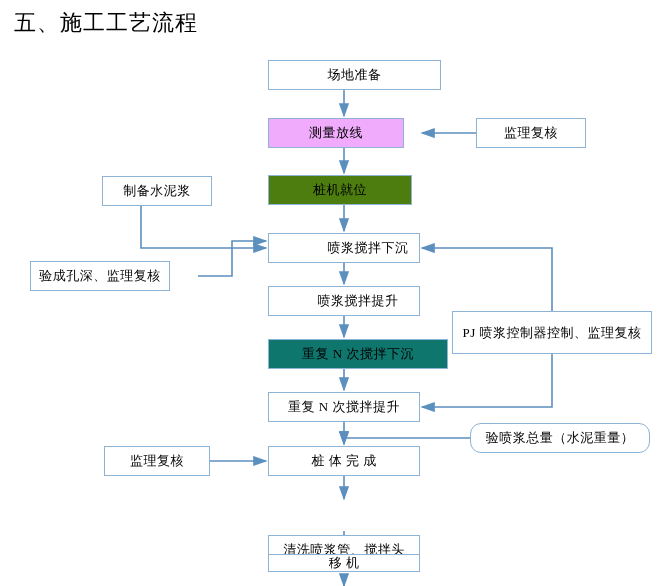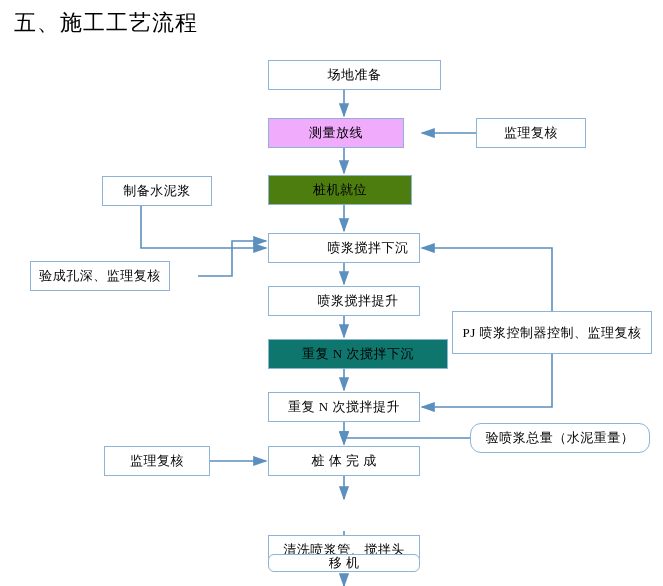--- a/index.html
+++ b/index.html
@@ -95,14 +95,14 @@
     <div class="node" style="left: 268px; top: 233px; width: 152px; height: 30px; border-color: rgb(141, 179, 214); background: rgb(255, 255, 255); padding-left: 48px;">喷浆搅拌下沉</div>
     <div class="node" style="left: 30px; top: 261px; width: 140px; height: 30px; border-color: rgb(141, 179, 214); background: rgb(255, 255, 255);">验成孔深、监理复核</div>
     <div class="node" style="left: 268px; top: 286px; width: 152px; height: 30px; border-color: rgb(141, 179, 214); background: rgb(255, 255, 255); padding-left: 28px;">喷浆搅拌提升</div>
     <div class="node" style="left: 268px; top: 339px; width: 180px; height: 30px; border-color: rgb(141, 179, 214); background: #0f766e;">重复 N 次搅拌下沉</div>
     <div class="node" style="left: 452px; top: 311px; width: 200px; height: 43px; border-color: rgb(141, 179, 214); background: rgb(255, 255, 255);">PJ 喷浆控制器控制、监理复核</div>
     <div class="node" style="left: 268px; top: 392px; width: 152px; height: 30px; border-color: rgb(141, 179, 214); background: rgb(255, 255, 255); text-align: center;">重复 N 次搅拌提升</div>
     <div class="node" style="left: 470px; top: 423px; width: 180px; height: 30px; border-color: rgb(141, 179, 214); background: rgb(255, 255, 255); border-radius: 11px;">验喷浆总量（水泥重量）</div>
     <div class="node" style="left: 268px; top: 446px; width: 152px; height: 30px; border-color: rgb(141, 179, 214); background: rgb(255, 255, 255);">桩  体  完  成</div>
     <div class="node" style="left: 104px; top: 446px; width: 106px; height: 30px; border-color: rgb(141, 179, 214); background: rgb(255, 255, 255);">监理复核</div>
     <div class="node" style="left: 268px; top: 501px; width: 152px; height: 30px; border-color: rgb(141, 179, 214); background: rgb(255, 255, 255); margin-top: 34px;">清洗喷浆管、搅拌头</div>
-    <div class="node" style="left: 268px; top: 554px; width: 152px; height: 18px; border-color: rgb(141, 179, 214); background: rgb(255, 255, 255); border-radius: 6px;">移        机</div>
+    <div class="node" style="left: 268px; top: 554px; width: 152px; height: 18px; border-color: rgb(141, 179, 214); background: rgb(255, 255, 255);">移        机</div>
   </div>
 
 </body></html>

